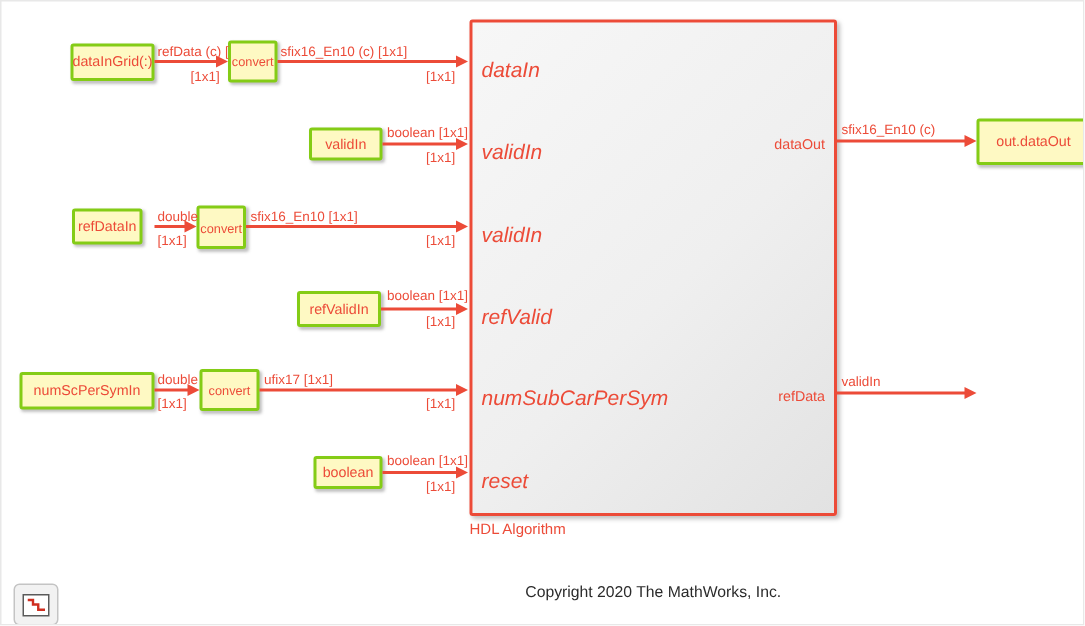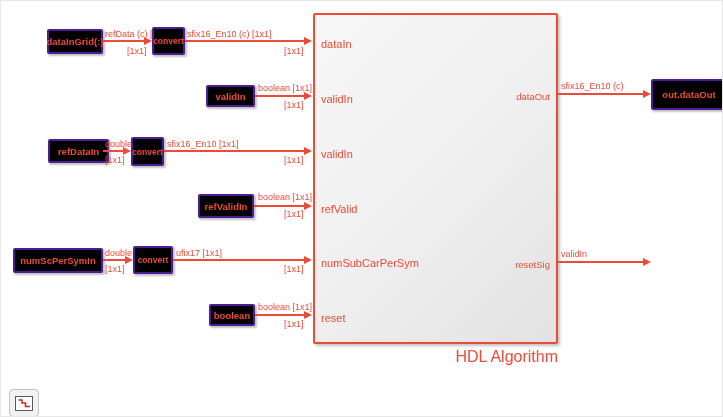--- a/index.html
+++ b/index.html
@@ -2,44 +2,43 @@
 <html><head>
 <meta charset="utf-8">
 <style>
   html,body{margin:0;padding:0;background:#fff;}
   .canvas{
     position:relative;width:723px;height:417px;background:#ffffff;
     border:1px solid #e8e8e8;box-sizing:border-box;overflow:hidden;
     font-family:"Liberation Sans", sans-serif;
   }
   .blk{
-    position:absolute;box-sizing:border-box;background:#000000;
-    border:2px solid #4c1d95;border-radius:2px;color:#ec4b38;
+    position:absolute;box-sizing:border-box;background:#fef9c3;
+    border:2px solid #84cc16;border-radius:2px;color:#ec4b38;
     display:flex;align-items:center;justify-content:center;
     font-size:9.5px;white-space:nowrap;
     box-shadow:1.5px 1.5px 2px rgba(120,120,120,0.45);
-    font-weight:bold;
   }
   .blk.small{font-size:8.5px;}
   .subsys{
     position:absolute;box-sizing:border-box;
     border:2px solid #ec4b38;border-radius:2px;
     background:linear-gradient(135deg,#f7f7f7 0%,#efefef 55%,#e2e2e2 100%);
     box-shadow:2px 2px 3px rgba(120,120,120,0.45);
   }
-  .pin{position:absolute;left:6px;color:#ec4b38;font-size:11px;white-space:nowrap;}
+  .pin{position:absolute;left:6px;color:#ec4b38;font-size:14px;white-space:nowrap;font-style:italic;}
   .pout{position:absolute;right:6px;color:#ec4b38;font-size:9.5px;white-space:nowrap;}
   .wire{position:absolute;height:1.6px;background:#ec4b38;}
   .arr{
     position:absolute;width:0;height:0;
     border-top:4px solid transparent;border-bottom:4px solid transparent;
     border-left:8px solid #ec4b38;
   }
   .sig{position:absolute;color:#ec4b38;font-size:9px;white-space:nowrap;}
-  .sysname{position:absolute;color:#ec4b38;font-size:16px;text-align:right;}
+  .sysname{position:absolute;color:#ec4b38;font-size:10px;text-align:left;}
   .copyright{position:absolute;color:#2b2b2b;font-size:10.5px;text-align:center;}
   .legendbtn{
     position:absolute;left:8px;top:388px;width:28px;height:26px;
     background:#f2f2f2;border:1px solid #c4c4c4;border-radius:4px;
     display:flex;align-items:center;justify-content:center;cursor:pointer;
   }
   .legendbtn .inner{
     width:16px;height:13px;background:#fff;border:1px solid #5a5a5a;
     display:flex;align-items:center;justify-content:center;
   }
@@ -48,41 +47,41 @@
 <body>
 
 <div class="canvas">
 
   <div class="blk" style="left:46px;top:28px;width:56px;height:25px">dataInGrid(:)</div>
 
   <div class="blk small" style="left:151px;top:26px;width:33px;height:28px">convert</div>
 
   <div class="blk" style="left:205px;top:84px;width:49px;height:22px">validIn</div>
 
-  <div class="blk" style="left:47px;top:138px;width:61px;height:24px">refDataIn</div>
+  <div class="blk" style="left:47px;top:138px;width:47px;height:24px">refDataIn</div>
 
   <div class="blk small" style="left:130px;top:136px;width:33px;height:29px">convert</div>
 
   <div class="blk" style="left:12px;top:247px;width:90px;height:25px">numScPerSymIn</div>
 
   <div class="blk" style="left:197px;top:193px;width:56px;height:24px">refValidIn</div>
 
   <div class="blk small" style="left:132px;top:245px;width:40px;height:28px">convert</div>
 
   <div class="blk" style="left:208px;top:303px;width:46px;height:22px">boolean</div>
 
   <div class="subsys" style="left:312px;top:12px;width:245px;height:331px">
     <span class="pin" style="top:23px">dataIn</span>
     <span class="pin" style="top:78px">validIn</span>
     <span class="pin" style="top:133px">validIn</span>
     <span class="pin" style="top:188px">refValid</span>
     <span class="pin" style="top:242px">numSubCarPerSym</span>
     <span class="pin" style="top:297px">reset</span>
     <span class="pout" style="top:76px">dataOut</span>
-    <span class="pout" style="top:244px">resetSig</span>
+    <span class="pout" style="top:244px">refData</span>
   </div>
   <div class="sysname" style="left:312px;top:347px;width:245px">HDL Algorithm</div>
 
   <div class="blk" style="left:650px;top:78px;width:76px;height:31px">out.dataOut</div>
 
 
   <div class="wire" style="left:102px;top:39px;width:42px"></div>
   <div class="arr" style="left:143px;top:36px"></div>
   <div class="wire" style="left:184px;top:39px;width:120px"></div>
   <div class="arr" style="left:303px;top:36px"></div>
@@ -132,20 +131,21 @@
   <span class="sig" style="left:104px;top:263px">[1x1]</span>
   <span class="sig" style="left:175px;top:247px">ufix17 [1x1]</span>
   <span class="sig" style="left:283px;top:263px">[1x1]</span>
 
   <span class="sig" style="left:257px;top:301px">boolean [1x1]</span>
   <span class="sig" style="left:283px;top:318px">[1x1]</span>
 
   <span class="sig" style="left:560px;top:80px">sfix16_En10 (c)</span>
   <span class="sig" style="left:560px;top:248px">validIn</span>
 
+  <div class="copyright" style="left:312px;top:388px;width:245px">Copyright 2020 The MathWorks, Inc.</div>
 
   <div class="legendbtn">
     <span class="inner">
       <svg width="14" height="11" viewBox="0 0 14 11">
         <path d="M1.5 2 L5 2 L5 5 L8.5 5 L8.5 8.5 L13 8.5" fill="none" stroke="#cf2e20" stroke-width="1.6"></path>
       </svg>
     </span>
   </div>
 
 </div>

